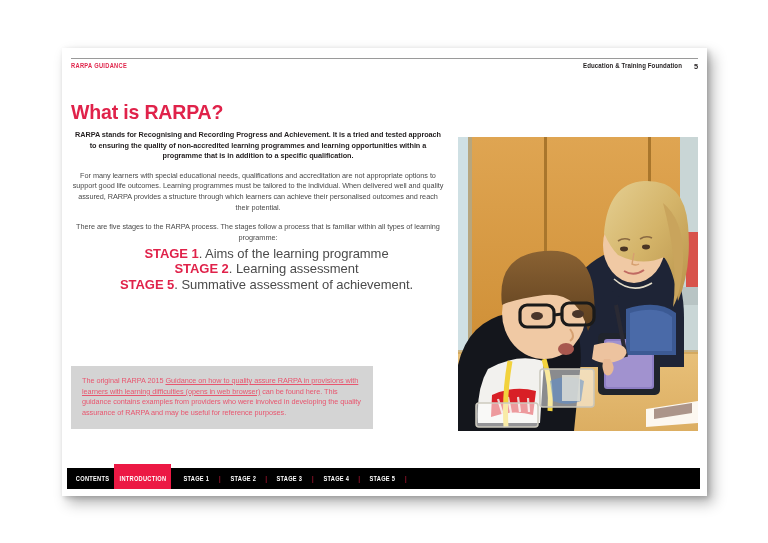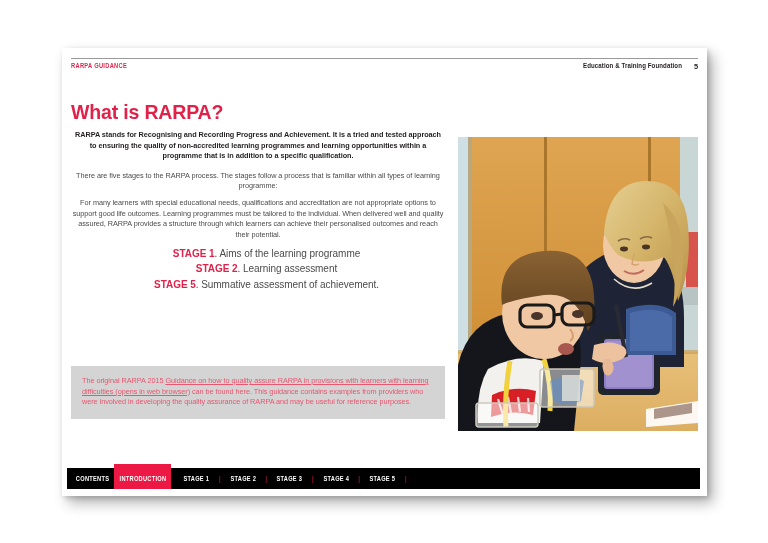--- a/index.html
+++ b/index.html
@@ -123,38 +123,38 @@
   }
   .body-p.tight { margin-bottom: 6px; }
 
   
   .stages {
     margin: 0 0 9px 0;
     padding: 0;
     list-style: none;
   }
   .stage-item {
-    font-size: 10px;
+    font-size: 13px;
     line-height: 10.6px;
     color: #4b4b4b;
     padding-left: 17px;
     margin-bottom: 4.5px;
     letter-spacing: -0.05px;
   }
   .stage-label {
     color: #e0224a;
     font-weight: bold;
   }
 
   
   .callout {
     position: absolute;
     left: 9px;
     top: 318px;
-    width: 374px;
+    width: 302px;
     box-sizing: border-box;
     background: #d4d4d4;
     padding: 10px 11px 11px 11px;
   }
   .callout-text {
     color: #e8566f;
     font-size: 7.3px;
     line-height: 10.6px;
     margin: 0;
     letter-spacing: -0.05px;
@@ -245,22 +245,22 @@
     <div class="header-row">
       <div class="kicker">RARPA GUIDANCE</div>
       <div class="org-name">Education &amp; Training Foundation</div>
       <div class="page-num">5</div>
     </div>
 
     <h1 class="page-title">What is RARPA?</h1>
 
     <div class="text-col">
       <p class="lede">RARPA stands for Recognising and Recording Progress and Achievement. It is a tried and tested approach to ensuring the quality of non-accredited learning programmes and learning opportunities within a programme that is in addition to a specific qualification.</p>
+      <p class="body-p">For many learners with special educational needs, qualifications and accreditation are not appropriate options to support good life outcomes. Learning programmes must be tailored to the individual. When delivered well and quality assured, RARPA provides a structure through which learners can achieve their personalised outcomes and reach their potential.</p>
       <p class="body-p tight">There are five stages to the RARPA process. The stages follow a process that is familiar within all types of learning programme:</p>
-      <p class="body-p">For many learners with special educational needs, qualifications and accreditation are not appropriate options to support good life outcomes. Learning programmes must be tailored to the individual. When delivered well and quality assured, RARPA provides a structure through which learners can achieve their personalised outcomes and reach their potential.</p>
 
       <ul class="stages">
         <li class="stage-item">
           <span class="stage-label">STAGE 1</span><span>. Aims of the learning programme</span>
         </li>
         <li class="stage-item">
           <span class="stage-label">STAGE 2</span><span>. Learning assessment</span>
         </li>
         <li class="stage-item">
           <span class="stage-label">STAGE 5</span><span>. Summative assessment of achievement.</span>

